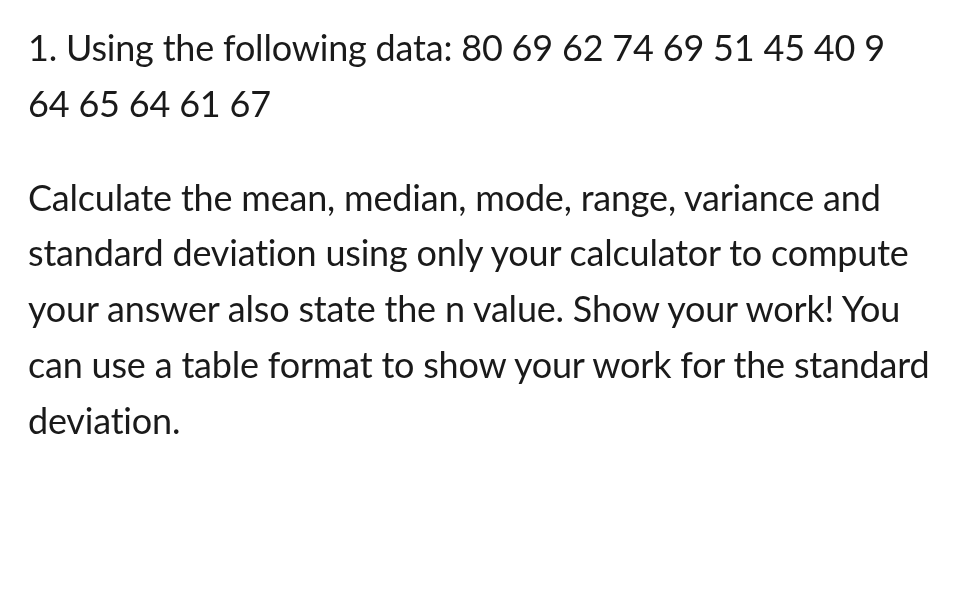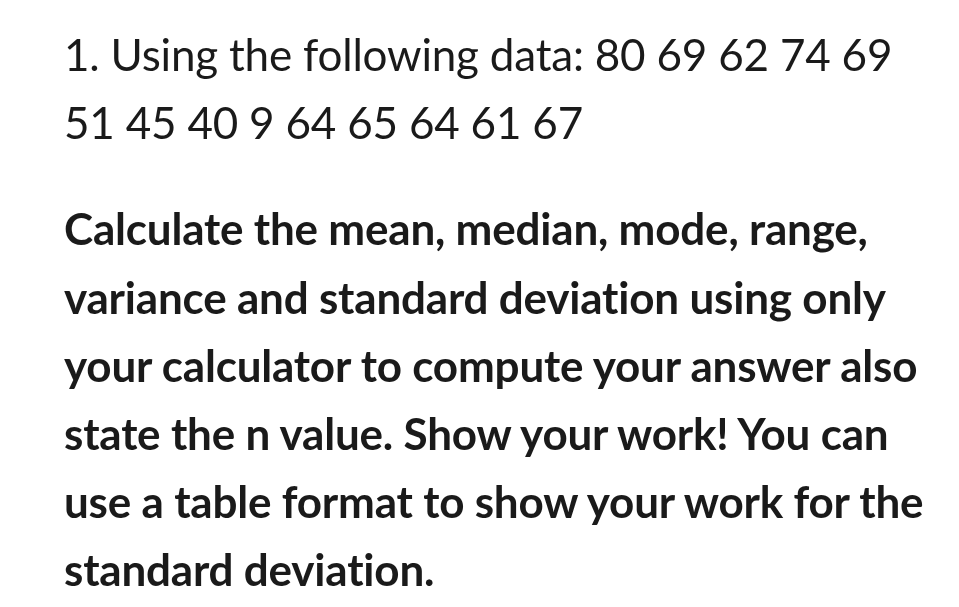--- a/index.html
+++ b/index.html
@@ -9,30 +9,28 @@
     }
     body {
       font-family: -apple-system, BlinkMacSystemFont, "Segoe UI", "Lato", "Helvetica Neue", Arial, sans-serif;
       background: #ffffff;
       width: 959px;
       height: 607px;
       padding: 20px 28px;
       color: #1a1a1a;
     }
     .paragraph {
-      font-size: 44px;
+      font-size: 36px;
       line-height: 1.55;
       font-weight: 400;
       margin-bottom: 38px;
       letter-spacing: -0.2px;
-      margin-left: 36px;
     }
     .paragraph:last-child {
       margin-bottom: 0;
-      font-weight: bold;
     }
   </style>
 </head>
 <body>
 
 <p class="paragraph">1. Using the following data: 80 69 62 74 69 51 45 40 9 64 65 64 61 67</p>
 
 <p class="paragraph">Calculate the mean, median, mode, range, variance and standard deviation using only your calculator to compute your answer also state the n value. Show your work! You can use a table format to show your work for the standard deviation.</p>
 
 </body></html>

